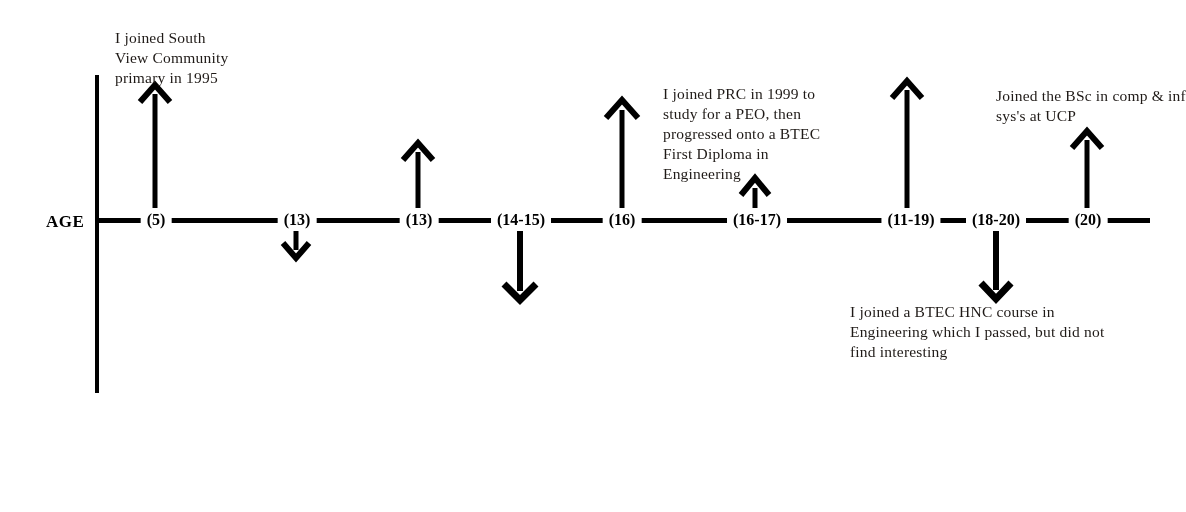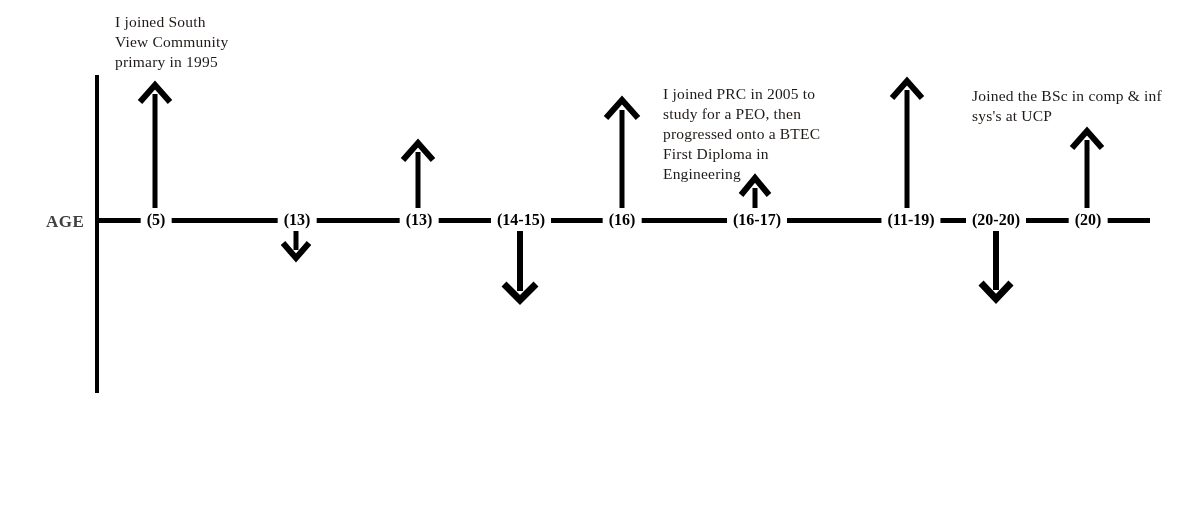--- a/index.html
+++ b/index.html
@@ -45,21 +45,21 @@
     font-size: 16px;
     color: #000000;
     white-space: nowrap;
   }
   .age-label {
     position: absolute;
     left: 46px;
     top: 212px;
     font-weight: bold;
     font-size: 17px;
-    color: #404040;
+    color: #000000;
     letter-spacing: 0.5px;
   }
 </style>
 </head>
 <body>
 
 <div class="canvas">
 
   <svg class="graphic" viewBox="0 0 1186 512">
 
@@ -114,27 +114,30 @@
 
   <div class="age-label">AGE</div>
 
   <span class="tick" style="left:156px">(5)</span>
   <span class="tick" style="left:297px">(13)</span>
   <span class="tick" style="left:419px">(13)</span>
   <span class="tick" style="left:521px">(14-15)</span>
   <span class="tick" style="left:622px">(16)</span>
   <span class="tick" style="left:757px">(16-17)</span>
   <span class="tick" style="left:911px">(11-19)</span>
-  <span class="tick" style="left:996px">(20-20)</span>
+  <span class="tick" style="left:996px">(18-20)</span>
   <span class="tick" style="left:1088px">(20)</span>
 
-  <div class="note" style="left:115px; top:12px">I joined South
+  <div class="note" style="left:115px; top:28px">I joined South
 View Community
 primary in 1995</div>
-  <div class="note" style="left:663px; top:84px">I joined PRC in 2005 to
+  <div class="note" style="left:663px; top:84px">I joined PRC in 1999 to
 study for a PEO, then
 progressed onto a BTEC
 First Diploma in
 Engineering</div>
-  <div class="note" style="left:972px; top:86px">Joined the BSc in comp &amp; inf
+  <div class="note" style="left:850px; top:302px">I joined a BTEC HNC course in
+Engineering which I passed, but did not
+find interesting</div>
+  <div class="note" style="left:996px; top:86px">Joined the BSc in comp &amp; inf
 sys's at UCP</div>
 
 </div>
 
 </body></html>

